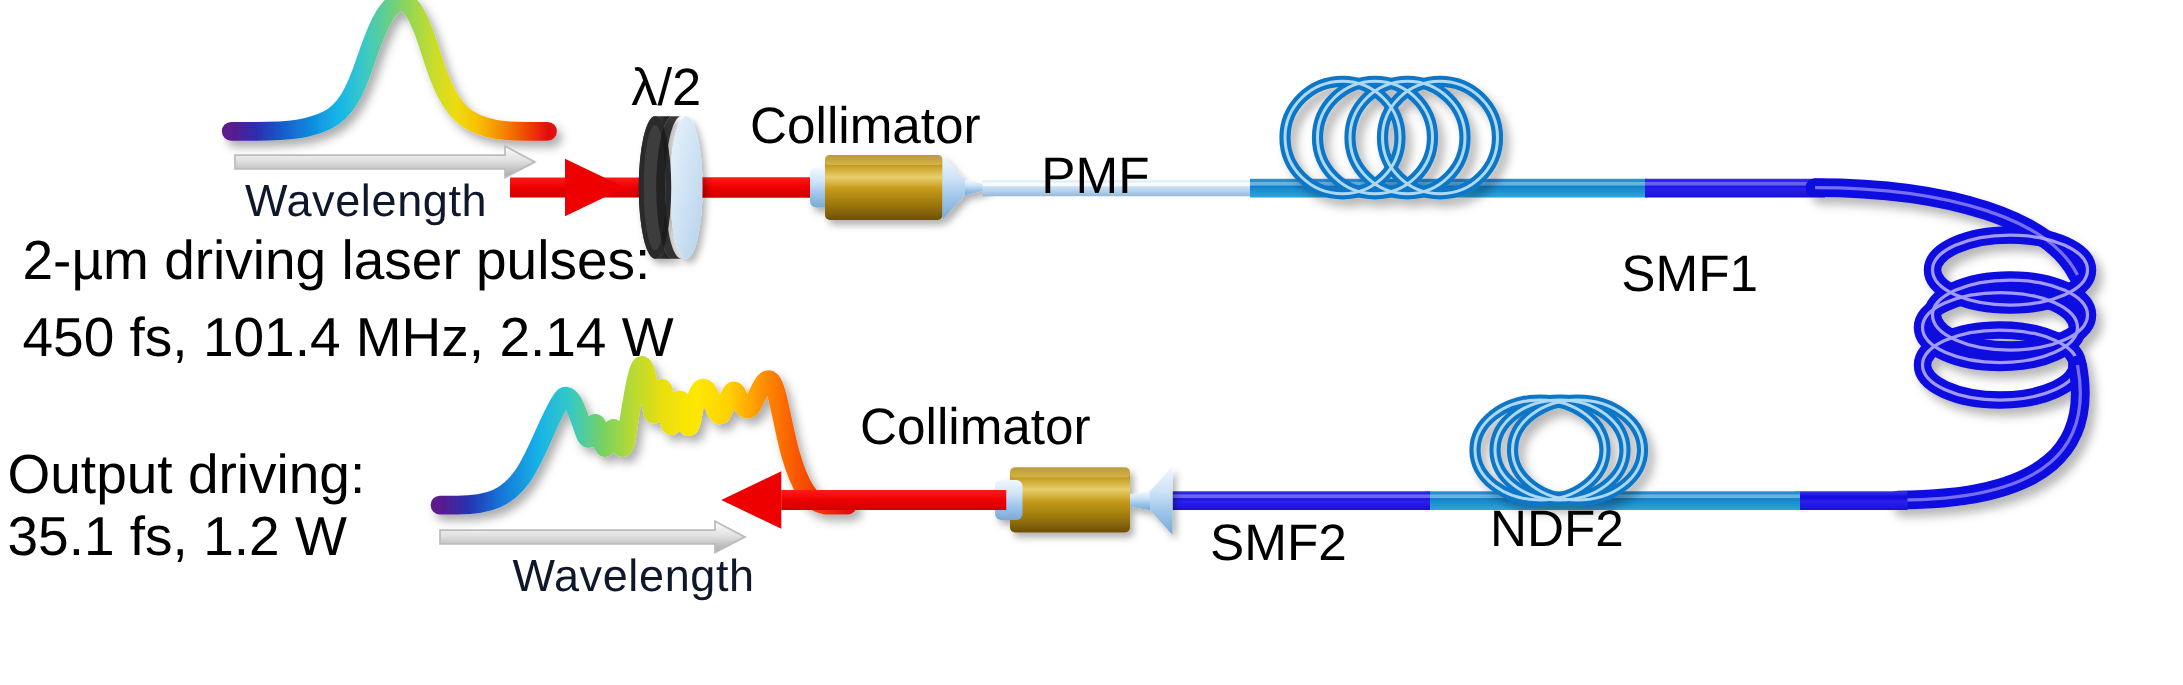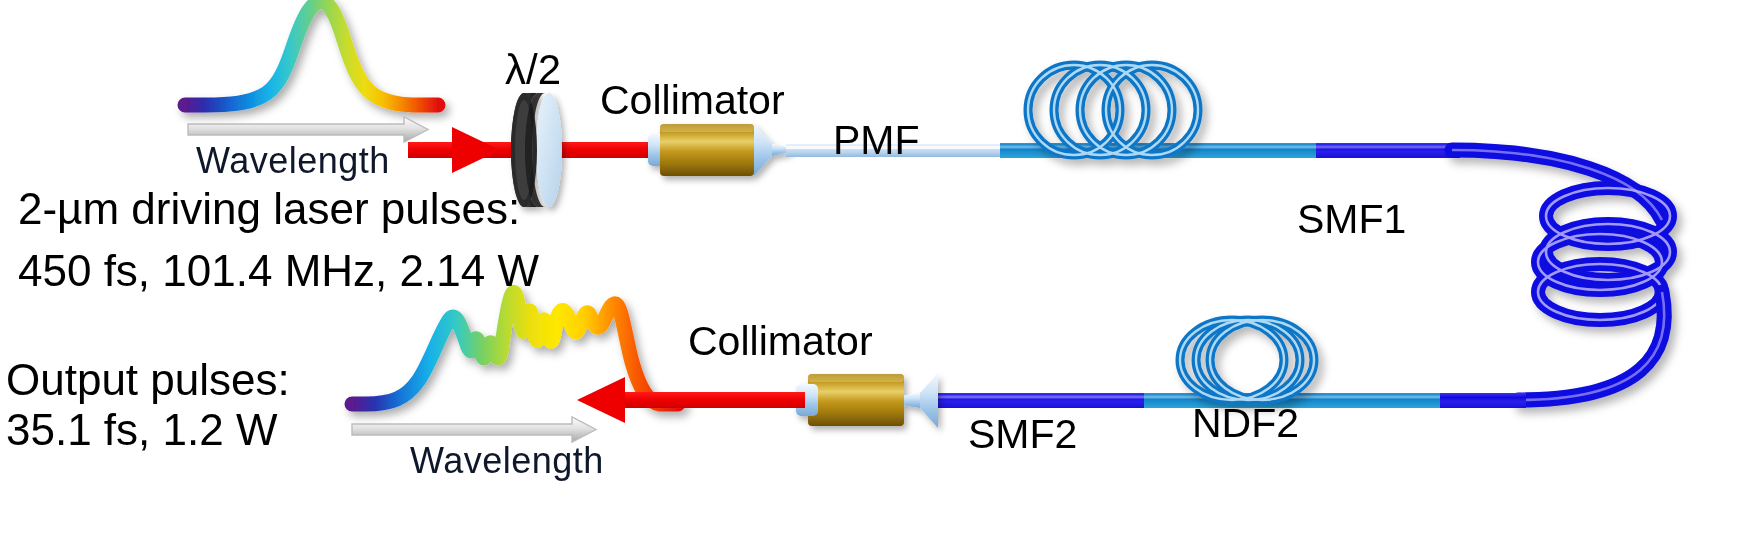--- a/index.html
+++ b/index.html
@@ -299,21 +299,21 @@
   <div class="txt wl-cap" style="left:196px;top:140px;">Wavelength</div>
 
   <div class="txt blk1">
     <div class="lbl-big">2-µm driving laser pulses:</div>
     <div class="lbl-big">450 fs, 101.4 MHz, 2.14 W</div>
   </div>
 
   <div class="txt wl-cap" style="left:410px;top:440px;">Wavelength</div>
 
   <div class="txt blk2">
-    <div class="lbl-big">Output pulses:</div>
+    <div class="lbl-big">Output driving:</div>
     <div class="lbl-big">35.1 fs, 1.2 W</div>
   </div>
 
   <div class="txt lbl-lam" style="left:505px;top:46px;text-align:center;">λ/2</div>
 
   <div class="txt lbl-comp" style="left:600px;top:77px;">Collimator</div>
 
   <div class="txt lbl-fiber" style="left:833px;top:77px;margin-top:40px;">PMF</div>
 
 

